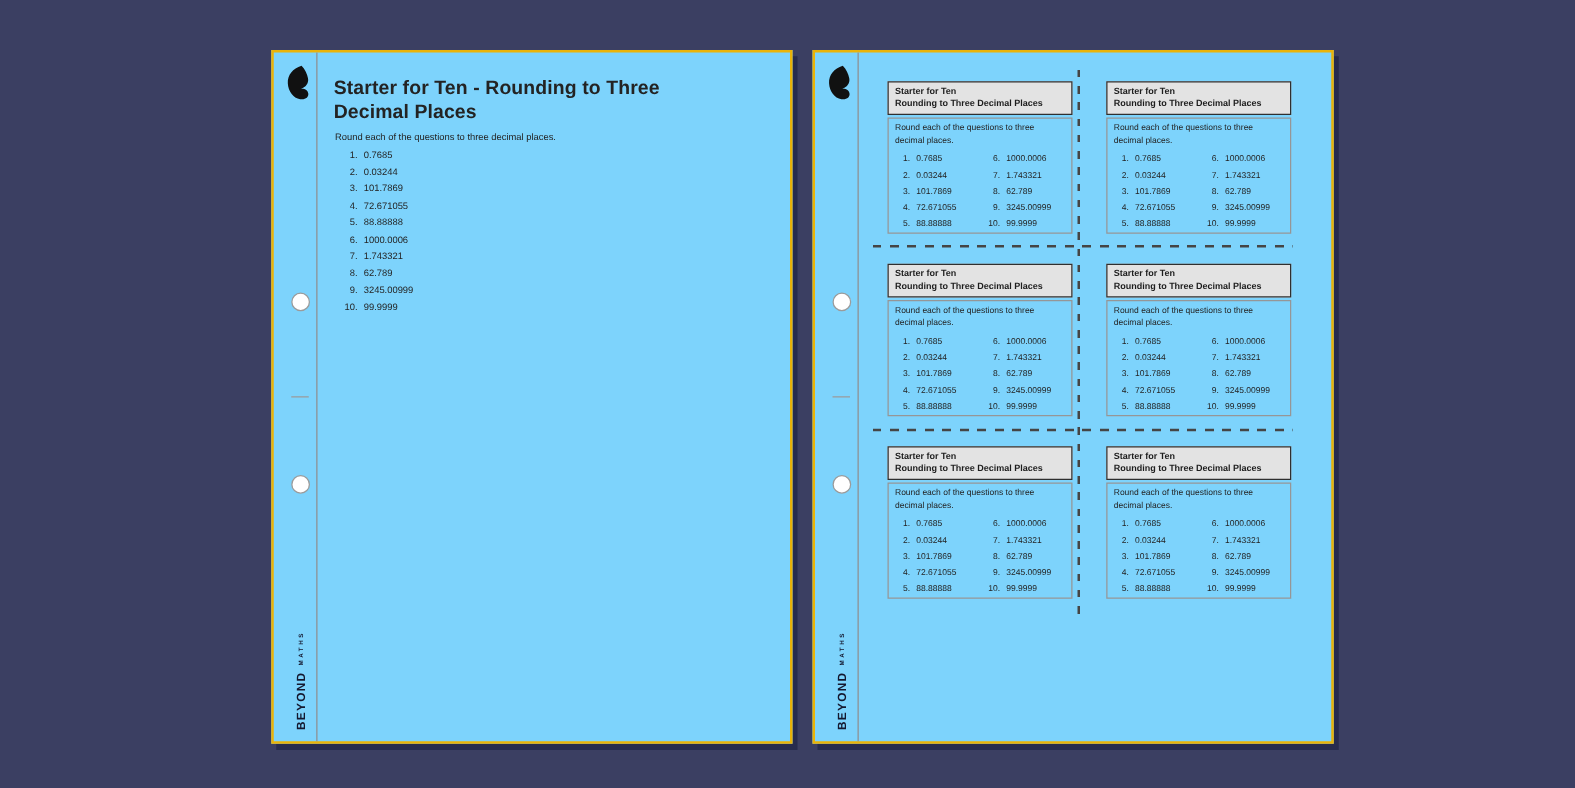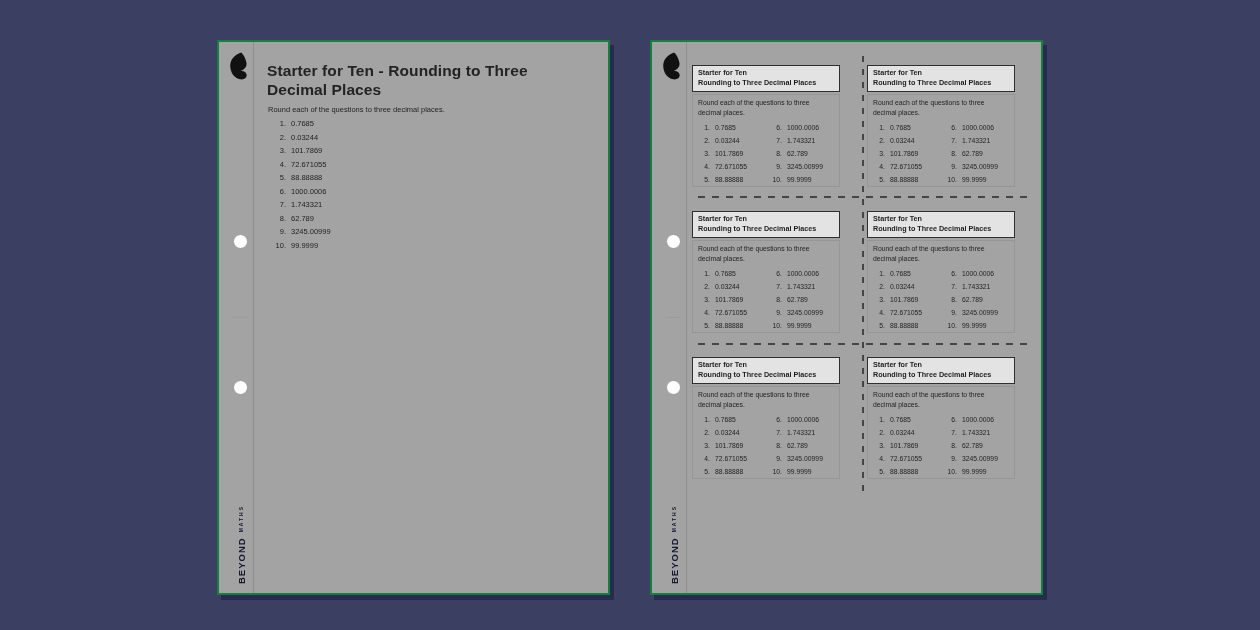--- a/index.html
+++ b/index.html
@@ -3,22 +3,23 @@
 <meta charset="utf-8">
 <style>
   html,body{margin:0;padding:0;}
   body{
     width:1260px;height:630px;position:relative;overflow:hidden;
     background:#3b3f62;
     font-family:"Liberation Sans",sans-serif;
   }
   .page{
     position:absolute;top:40px;width:389px;height:551px;
-    background:#a3a3a3;border:2px solid #15803d;
+    background:#7dd3fc;border:2px solid #eab308;
     box-shadow:4px 5px 0 #272c4e;
+    padding-left:24px;
   }
   #page-left{left:217px;}
   #page-right{left:650px;}
 
   .margin-line{position:absolute;left:34px;top:0;bottom:0;width:1px;background:#8f8f8f;}
   .logo{position:absolute;left:7px;top:10px;width:24px;height:28px;}
   .hole{position:absolute;left:14px;width:13px;height:13px;border:1.5px solid #9b9b9b;border-radius:50%;background:#fff;}
   .hole.h1{top:192px;}
   .hole.h2{top:338px;}
   .center-mark{position:absolute;left:14px;top:275px;width:14px;height:1px;background:#9b9b9b;}
@@ -36,21 +37,21 @@
     position:absolute;left:48px;top:19px;width:300px;
     font-size:15.5px;font-weight:bold;color:#232323;line-height:1.25;letter-spacing:0.1px;
   }
   .ws-instruction{position:absolute;left:49px;top:63px;font-size:7.5px;color:#232323;}
   .ws-list{position:absolute;left:50px;top:75px;}
   .ws-row{display:flex;align-items:center;height:13.5px;font-size:7.5px;color:#232323;}
   .ws-num{width:17px;text-align:right;margin-right:5px;}
 
   
   .card-grid{
-    position:absolute;left:40px;top:23px;
+    position:absolute;left:58px;top:23px;
     display:grid;grid-template-columns:148px 148px;column-gap:27px;row-gap:28px;
   }
   .card{width:148px;height:118px;display:flex;flex-direction:column;box-sizing:border-box;}
   .card-header{
     border:1px solid #2f2f2f;background:#e3e3e3;padding:2px 5px;
   }
   .card-header div{font-size:7.2px;font-weight:bold;color:#1d1d1d;line-height:1.45;}
   .card-body{
     flex:1;border:1px solid #969696;margin-top:2px;padding:3px 5px 0 5px;
   }

